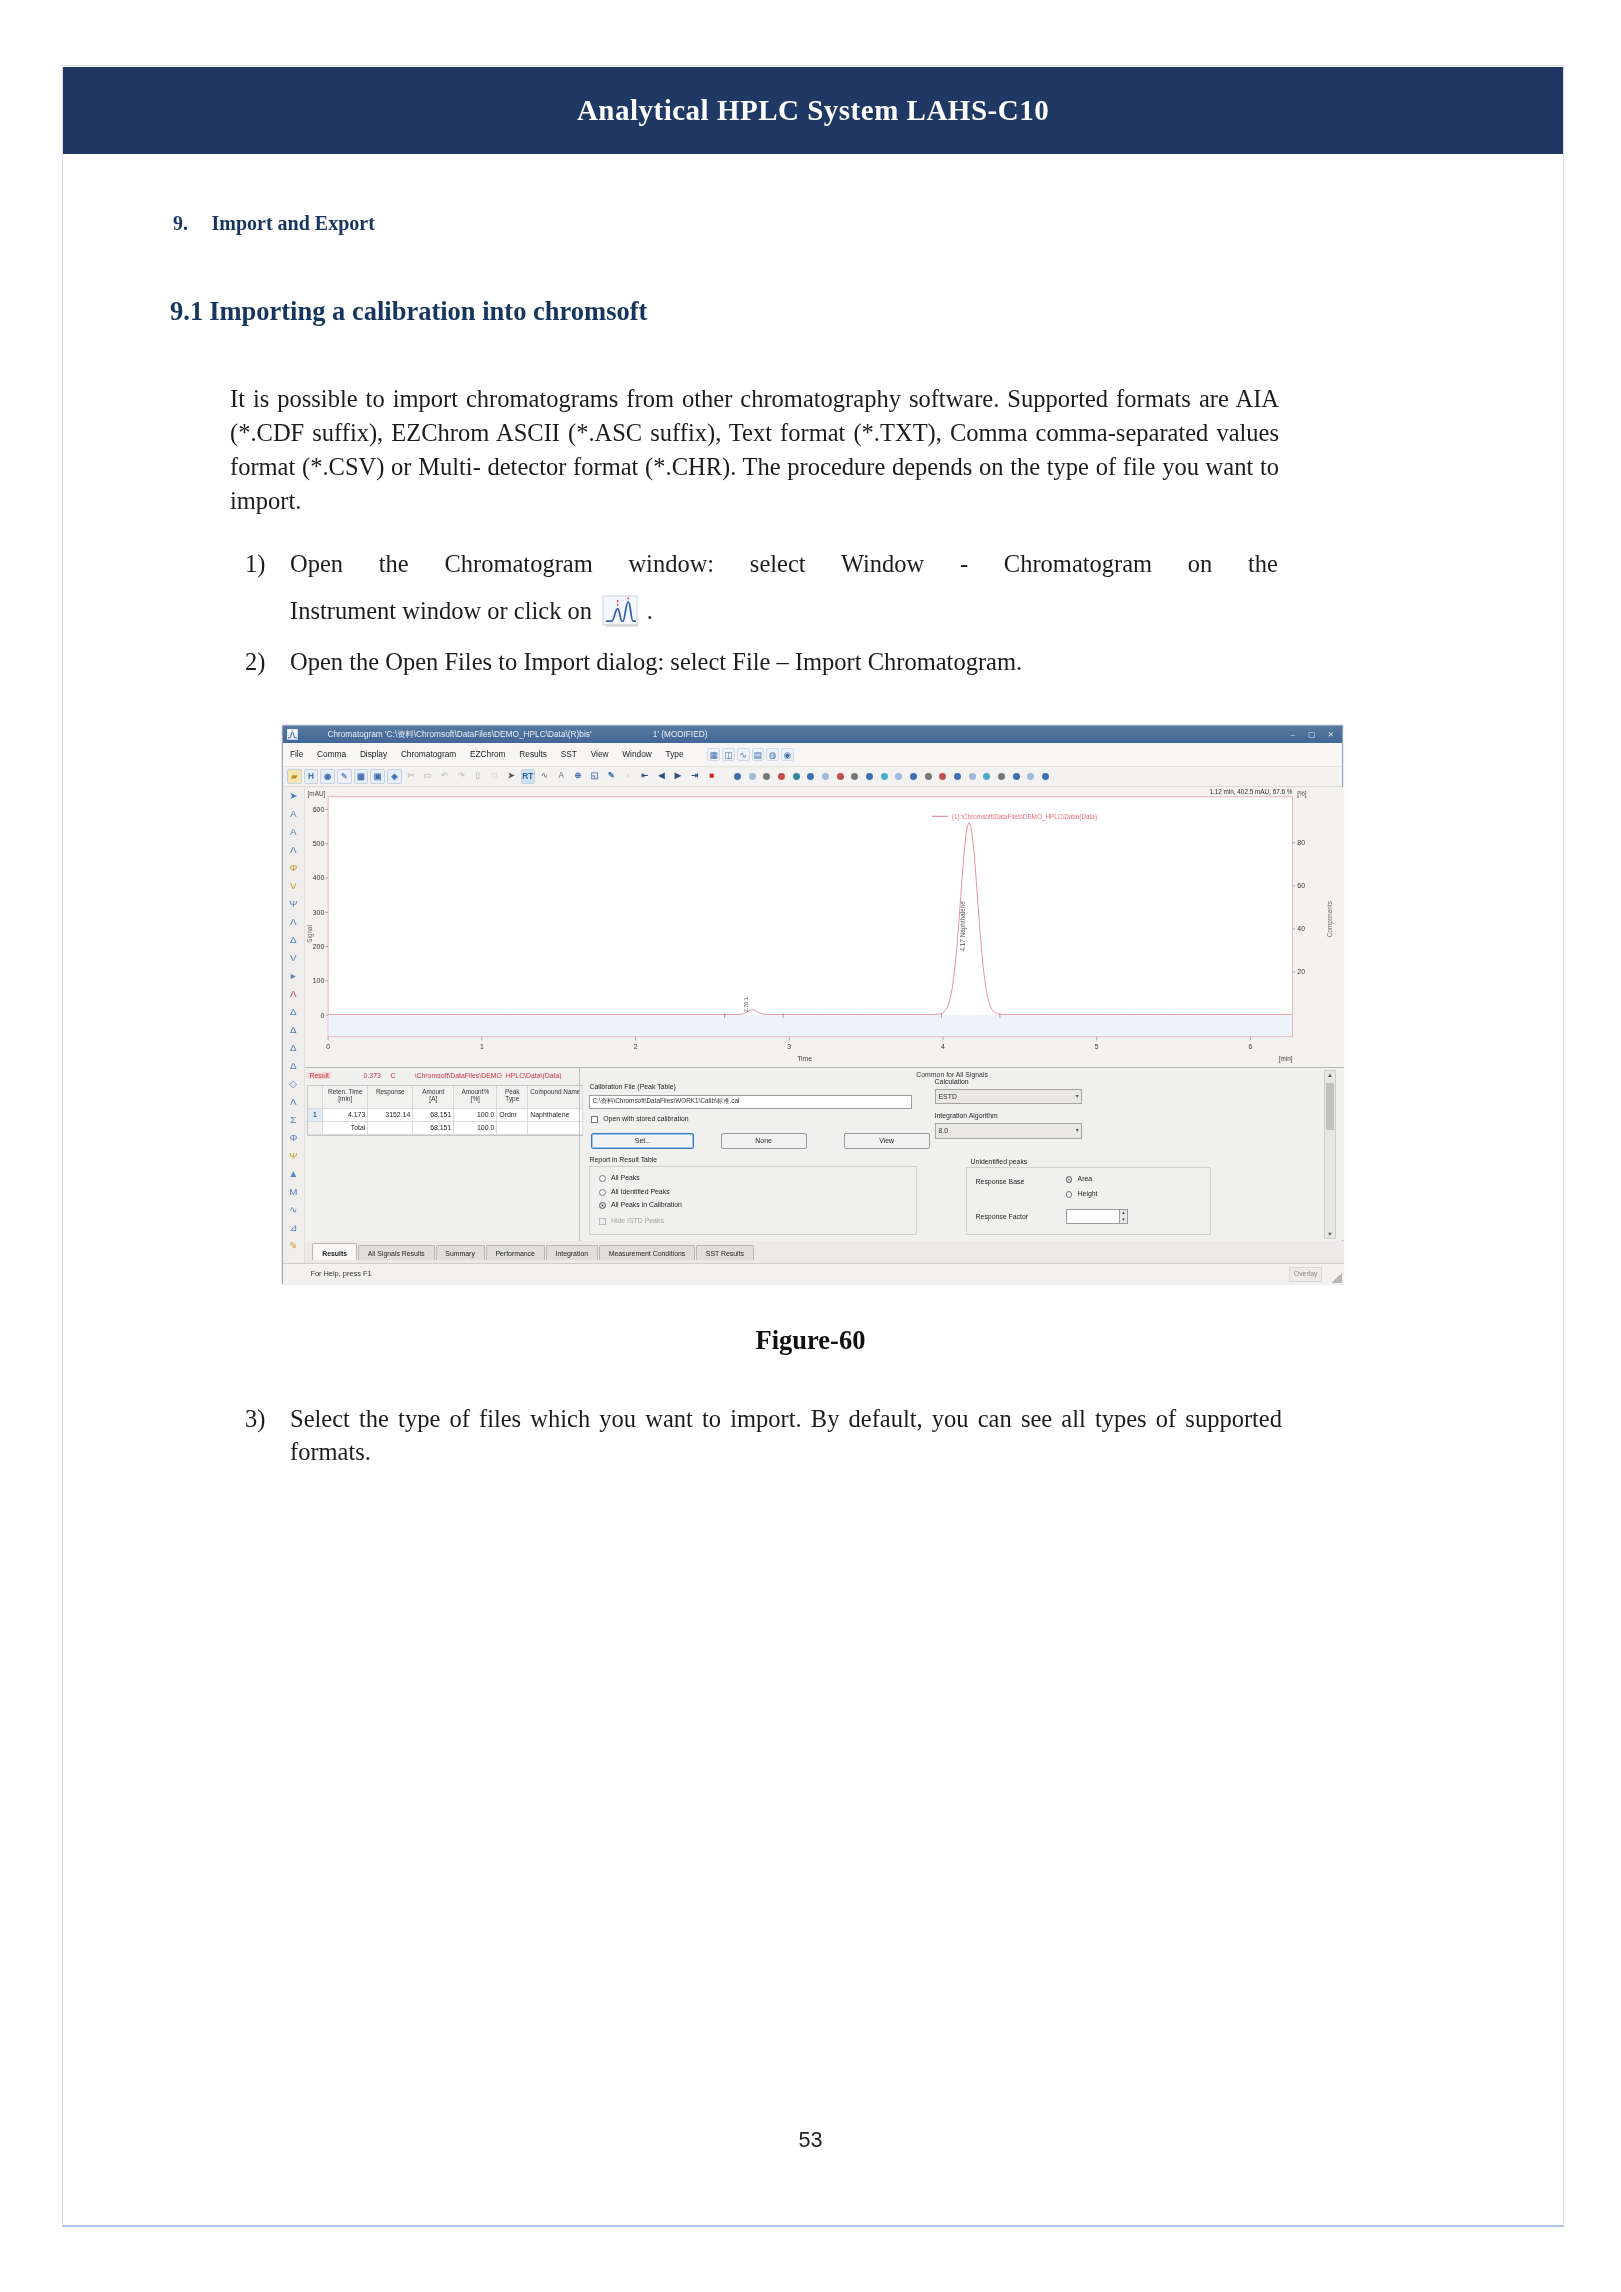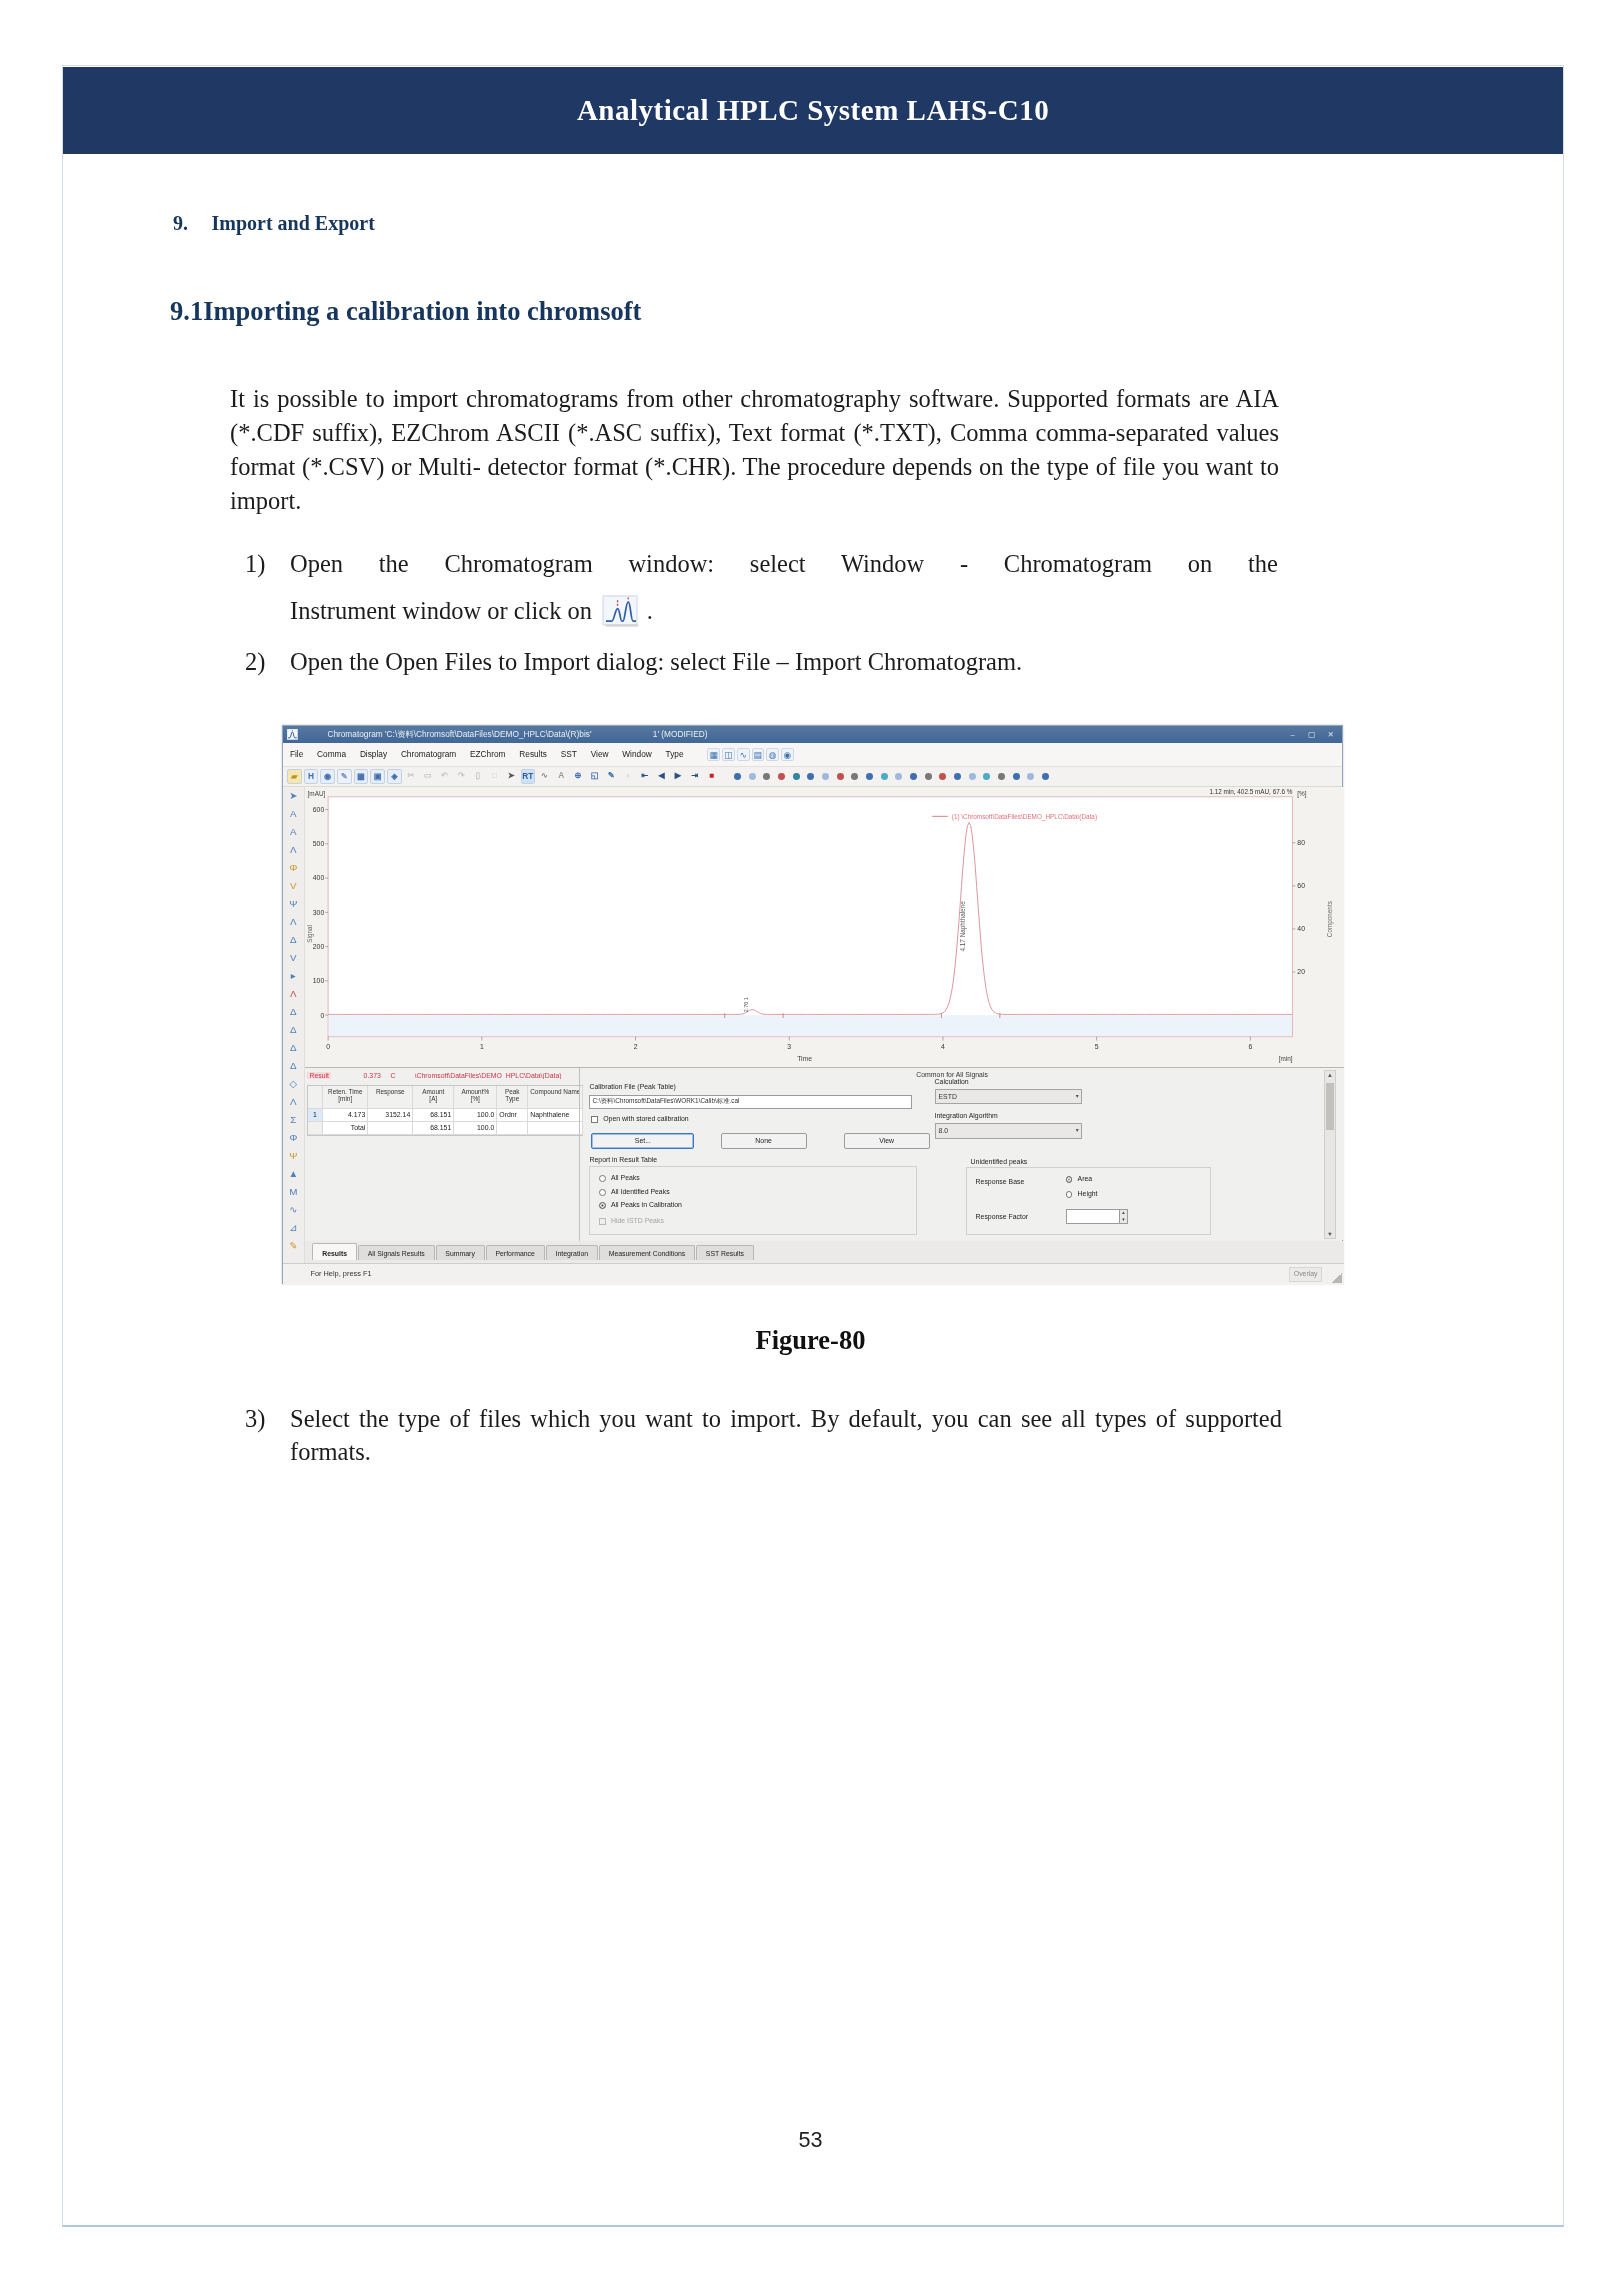--- a/index.html
+++ b/index.html
@@ -7,21 +7,21 @@
   body { width:1621px; height:2293px; position:relative; font-family:"Liberation Serif", serif; overflow:hidden; }
   .abs { position:absolute; }
 
   
   .frame { left:62px; top:65px; width:1502px; height:2162px; border:1px solid #d3dce8; border-bottom:2.9px solid #aec6e8; }
   .hdrbar { left:63px; top:67px; width:1500px; height:87px; background:#1f3864; }
   .hdrbar .title { display:block; text-align:center; line-height:87px; color:#ffffff; font-size:29px; font-weight:bold; letter-spacing:0.5px; }
   .h1 { left:173px; top:212px; color:#17365d; font-size:20px; font-weight:bold; }
   .h1 .no { margin-right:23.5px; }
   .h2 { left:170px; top:296px; color:#17365d; font-size:26.5px; font-weight:bold; }
-  .h2 .no { margin-right:0; }
+  .h2 .no { margin-right:6px; }
   .para { left:230px; top:382px; width:1049px; font-size:24.5px; line-height:34px; color:#1c1c1c; text-align:justify; }
   .li { color:#1c1c1c; font-size:24.5px; line-height:33px; }
   .li .num { position:absolute; left:-45px; top:0; }
   .jline { display:inline-block; width:988px; text-align:justify; text-align-last:justify; }
   .inline-icon { display:inline-block; vertical-align:-8.8px; margin:0 7.8px 0 9.8px; }
   .caption { left:0; top:1325px; width:1621px; text-align:center; font-size:26.5px; font-weight:bold; color:#111; }
   .pagenum { left:0; top:2127px; width:1621px; text-align:center; font-size:21.6px; color:#222; font-family:"Liberation Sans", sans-serif; }
 
   
   .shot { left:282px; top:725px; width:1061px; height:559px; background:#f0efee; border:1px solid #93a6bd; font-family:"Liberation Sans", sans-serif; box-shadow:0 0 2px rgba(0,0,0,0.25); }
@@ -331,21 +331,21 @@
 
   <div class="tabbar" id="tab-bar"><span class="tab active">Results</span><span class="tab">All Signals Results</span><span class="tab">Summary</span><span class="tab">Performance</span><span class="tab">Integration</span><span class="tab">Measurement Conditions</span><span class="tab">SST Results</span></div>
 
   <div class="sbar">
     <span class="sl">For Help, press F1</span>
     <span class="sright">Overlay</span>
     <span class="grip"></span>
   </div>
 </div>
 
-<div class="abs caption">Figure-80</div>
+<div class="abs caption">Figure-60</div>
 
 <div class="abs li" style="left:290px; top:1402px; width:992px; text-align:justify;">
   <span class="num">3)</span>
   <span>Select the type of files which you want to import. By default, you can see all types of supported formats.</span>
 </div>
 
 <div class="abs pagenum">53</div>
 
 
 </body></html>

